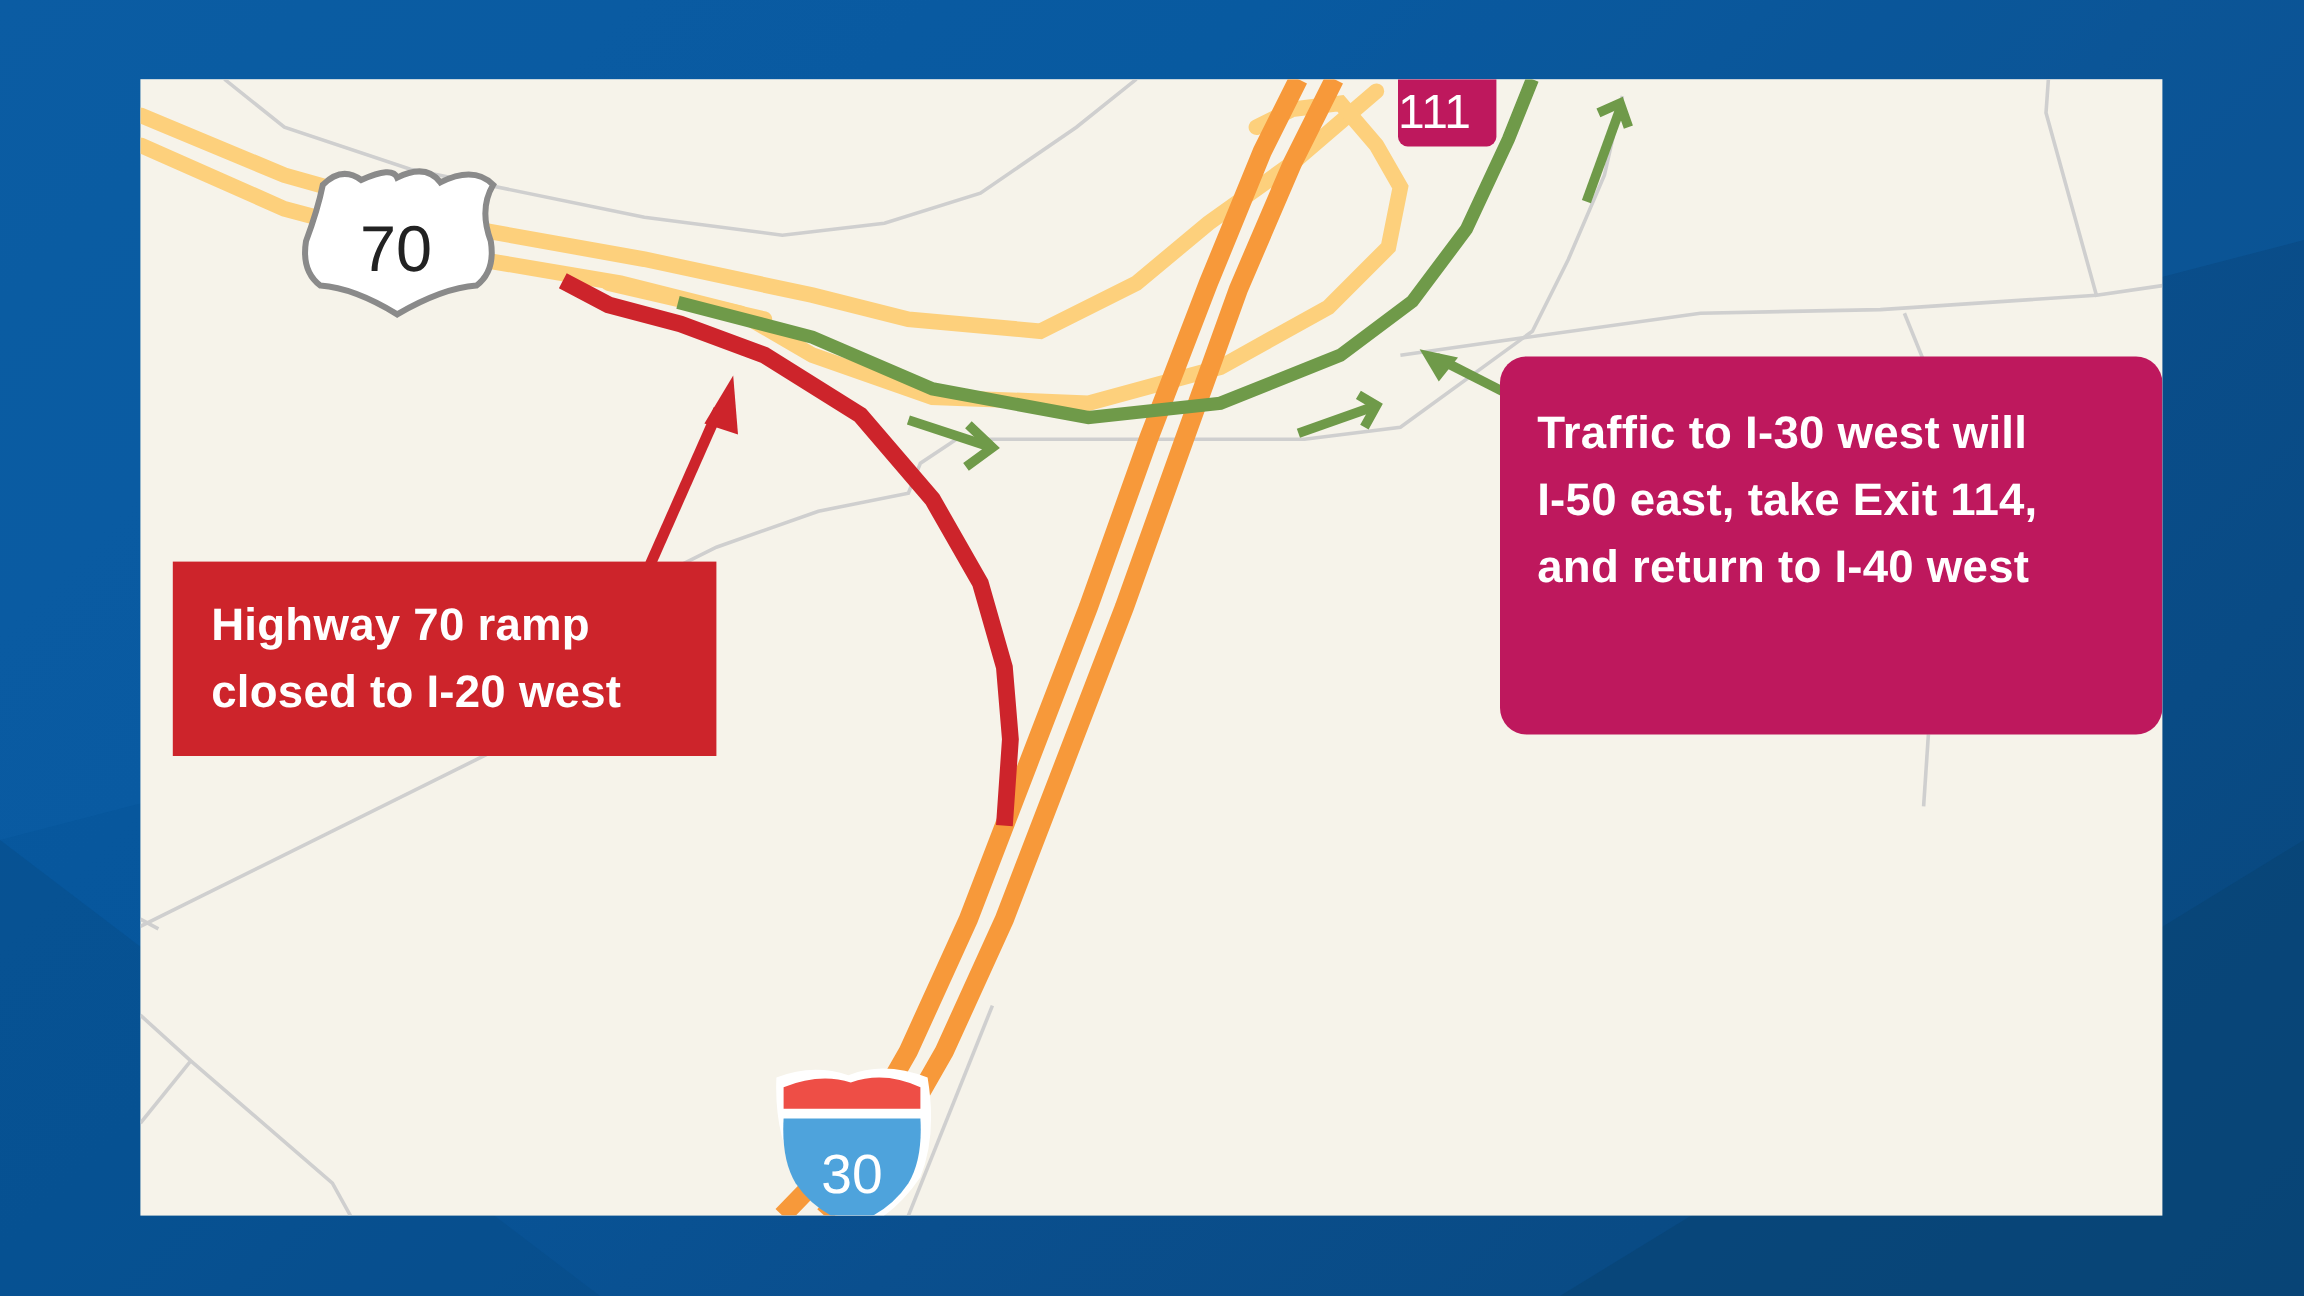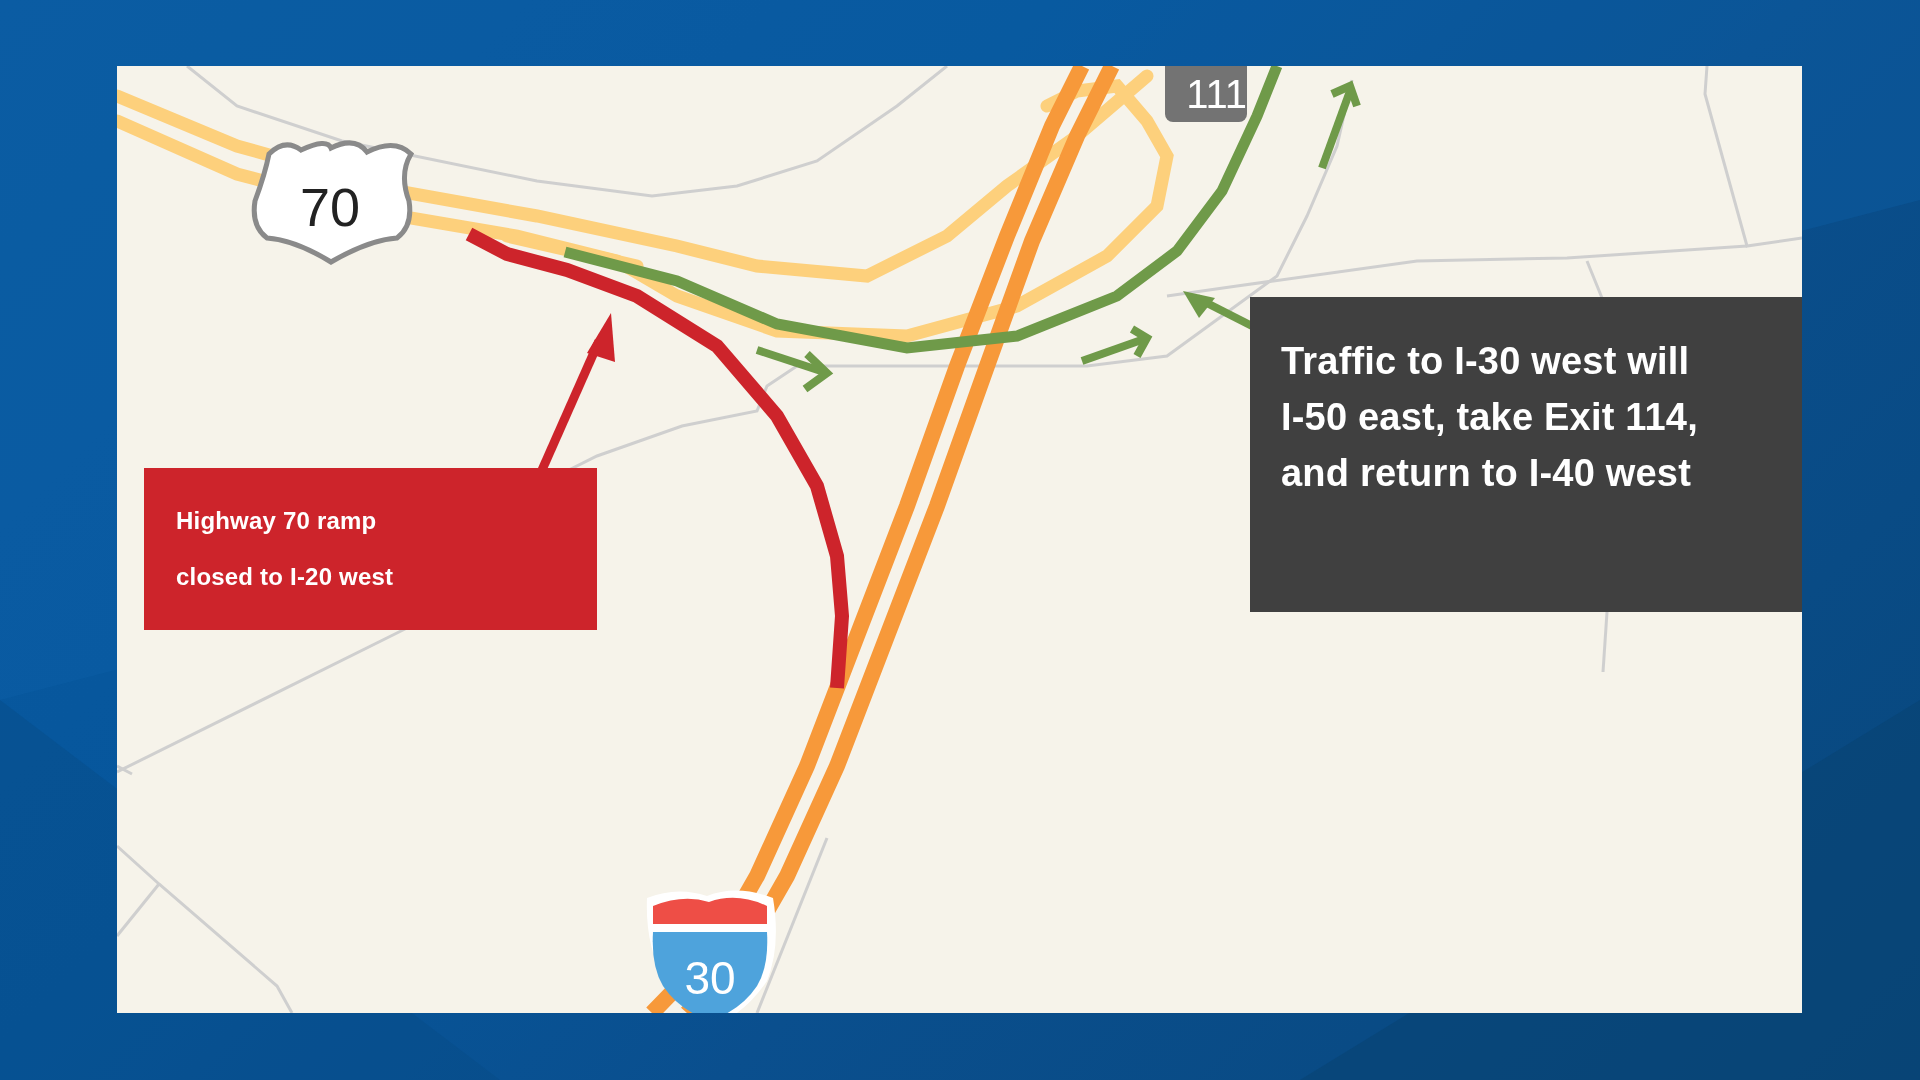--- a/index.html
+++ b/index.html
@@ -14,31 +14,31 @@
     background:#f6f3ea; overflow:hidden;
   }
   #map-svg { position:absolute; left:0; top:0; width:1685px; height:947px; }
   .callout {
     position:absolute; color:#ffffff; font-weight:bold;
     font-family: "Liberation Sans", sans-serif;
     line-height:56px; letter-spacing:0.2px;
   }
   #red-callout {
     left:27px; top:402px; width:453px; height:162px; background:#cd242b;
-    box-sizing:border-box; padding:25px 0 0 32px; font-size:24px;
+    box-sizing:border-box; padding:25px 0 0 32px; font-size:38px;
   }
   #green-callout {
-    left:1133px; top:231px; width:552px; height:315px; background:#404040;
-    box-sizing:border-box; padding:36px 0 0 31px; font-size:38px;
+    left:1133px; top:231px; width:552px; height:315px; background:#be185d;
+    box-sizing:border-box; padding:36px 0 0 31px; font-size:38px;border-radius:22px;
   }
   .callout .line { display:block; white-space:nowrap; }
   #exit-badge {
     position:absolute; left:1048px; top:0px; width:82px; height:56px;
-    background:#737373; border-radius:0 0 8px 8px; color:#fff;
-    font-size:40px; text-align:right; line-height:56px;
+    background:#be185d; border-radius:0 0 8px 8px; color:#fff;
+    font-size:40px; text-align:left; line-height:56px;
     font-family: "Liberation Sans", sans-serif;
   }
   .shield-text {
     font-family: "Liberation Sans", sans-serif;
   }
 </style>
 </head>
 <body>
 
 <svg class="bg-facet" width="1920" height="1080" style="left:0;top:0;">

